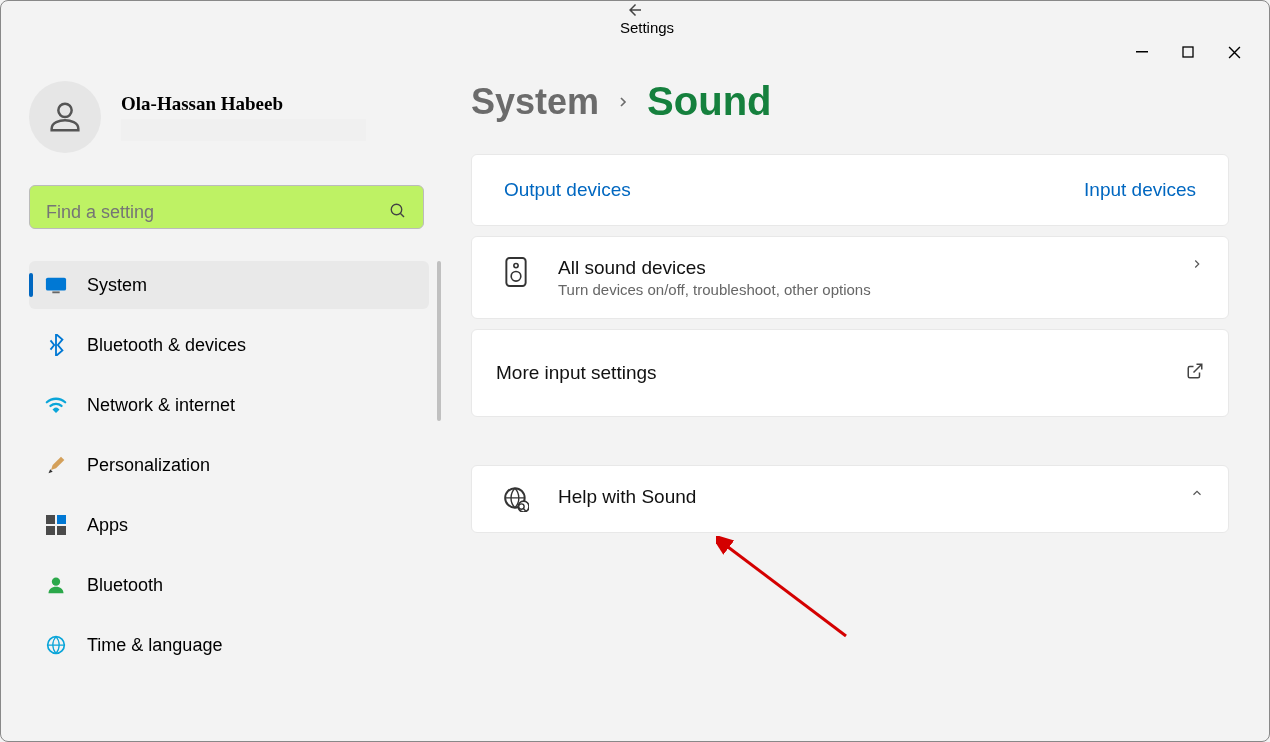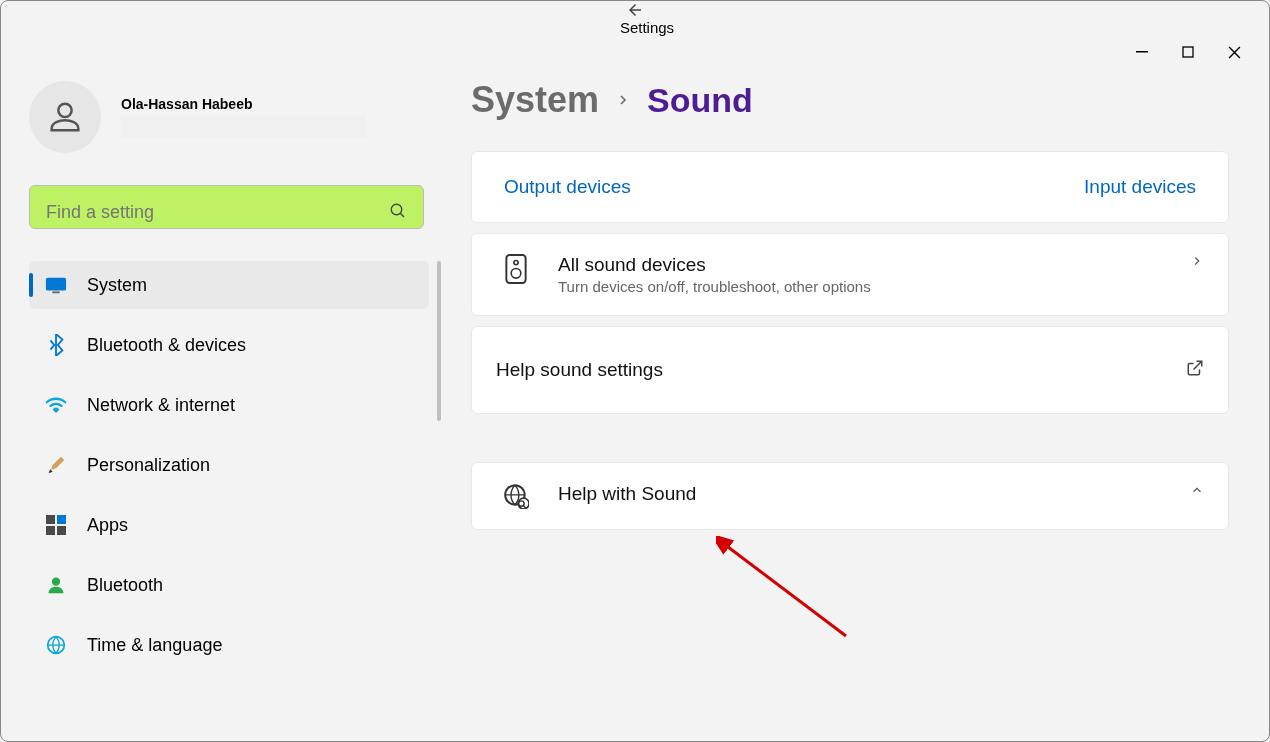--- a/index.html
+++ b/index.html
@@ -10,38 +10,38 @@
     .app-title { font-size: 15px; margin-left: 24px; color: #000; }
     .window-controls { margin-left: auto; display: flex; gap: 0; }
     .win-btn { width: 46px; height: 32px; display: flex; align-items: center; justify-content: center; cursor: pointer; }
     
     .layout { display: flex; height: calc(100% - 50px); }
     
     .sidebar { width: 440px; padding: 16px 18px 0 28px; position: relative; }
     
     .profile { display: flex; align-items: center; gap: 20px; margin: 14px 0 32px 0; }
     .avatar { width: 72px; height: 72px; border-radius: 50%; background: #e6e6e6; display: flex; align-items: center; justify-content: center; }
-    .profile-name { font-size: 14px; font-weight: 600; }
+    .profile-name { font-size: 19px; font-weight: 600; font-family: Liberation Serif, serif; }
     .profile-email { height: 22px; width: 245px; background: #f0f0f0; margin-top: 4px; }
     
     .search { width: 395px; height: 44px; background: #bef264; border: 1px solid #bbb; border-radius: 6px; display: flex; align-items: flex-start; padding: 16px 16px; margin-bottom: 32px; }
     .search input { border: none; outline: none; font-size: 18px; flex: 1; background: transparent; }
     
     .nav { position: relative; }
     .nav-item { height: 48px; width: 400px; display: flex; align-items: center; gap: 20px; padding: 0 16px; margin-bottom: 12px; border-radius: 6px; cursor: pointer; font-size: 18px; position: relative; }
     .nav-item.selected { background: #e9e9e9; }
     .nav-item.selected::before { content: ""; position: absolute; left: 0; top: 12px; bottom: 12px; width: 4px; background: #0067c0; border-radius: 2px; }
     .nav-icon { width: 22px; height: 22px; display: flex; align-items: center; justify-content: center; font-size: 18px; }
     .scroll-track { position: absolute; right: -18px; top: 0; width: 4px; height: 160px; background: #c0c0c0; border-radius: 2px; }
     
     .main { flex: 1; padding: 28px 40px 0 30px; overflow: hidden; }
     .breadcrumb { display: flex; align-items: center; gap: 16px; margin-bottom: 30px; }
     .crumb-parent { font-size: 36px; font-weight: 600; color: #6b6b6b; }
     .crumb-sep { font-size: 24px; color: #6b6b6b; }
-    .crumb-current { font-size: 34px; font-weight: 600; color: #4c1d95; }
+    .crumb-current { font-size: 40px; font-weight: 600; color: #15803d; }
     
     .card { background: #fff; border: 1px solid #e8e8e8; border-radius: 6px; margin-bottom: 10px; }
     .tabs-card { padding: 24px 32px; display: flex; justify-content: space-between; gap: 40px; }
     .tab-link { font-size: 19px; color: #0067c0; cursor: pointer; }
     
     .row { display: flex; align-items: flex-start; padding: 20px 24px; cursor: pointer; }
     .row-icon { width: 40px; display: flex; align-items: center; justify-content: center; margin-right: 22px; }
     .row-text { flex: 1; }
     .row-title { font-size: 19px; color: #111; }
     .row-desc { font-size: 15px; color: #666; margin-top: 2px; }
@@ -204,21 +204,21 @@
               <path d="M9 6l6 6-6 6" fill="none" stroke="#555" stroke-width="2"></path>
             </svg>
         </div>
       </div>
     </div>
 
 
     <div class="card more-card" style="margin-bottom: 48px;">
       <div class="row">
         <div class="row-text">
-          <div class="row-title">Help sound settings</div>
+          <div class="row-title">More input settings</div>
         </div>
         <div class="row-chevron">
           <svg width="18" height="18" viewBox="0 0 24 24">
               <path d="M18 14v5a2 2 0 01-2 2H5a2 2 0 01-2-2V8a2 2 0 012-2h5M14 3h7v7M10 14L21 3" fill="none" stroke="#444" stroke-width="2"></path>
             </svg>
         </div>
       </div>
     </div>
 
     <div class="card">

